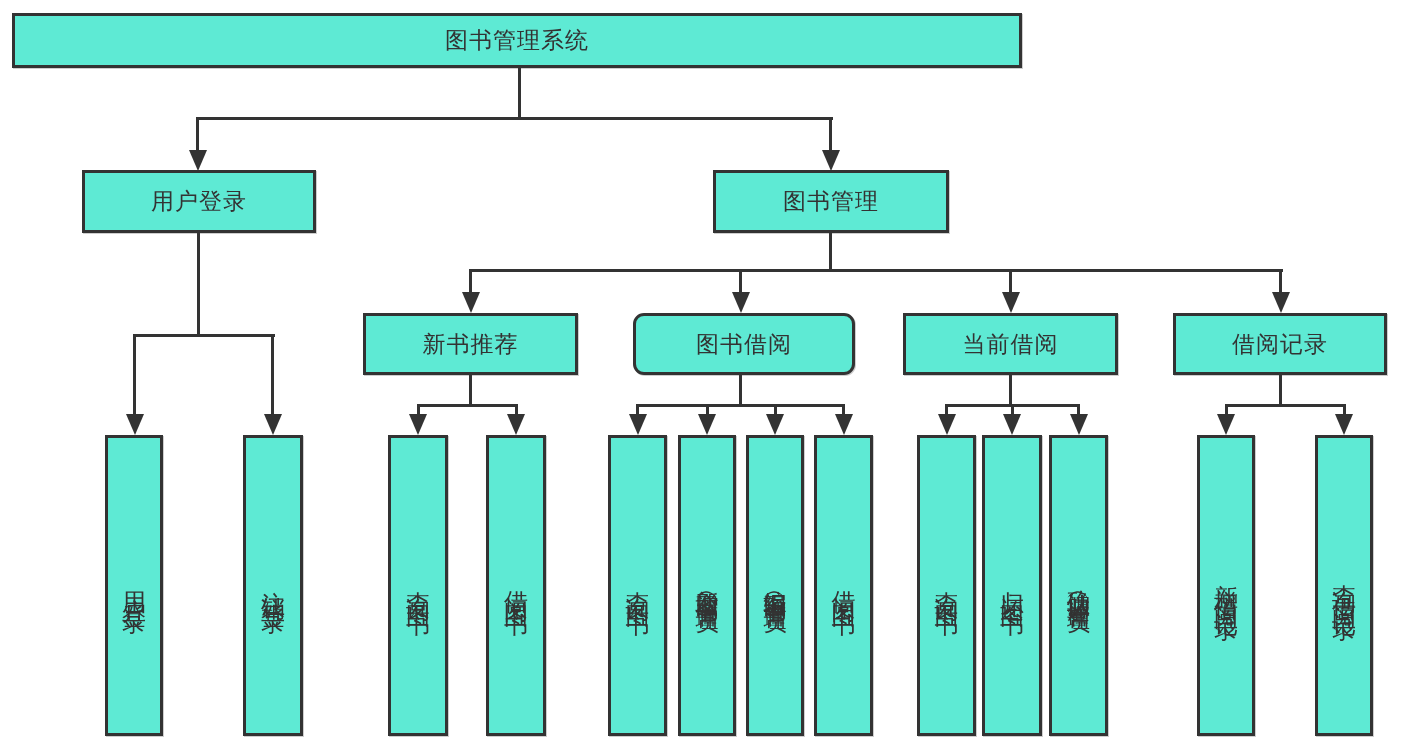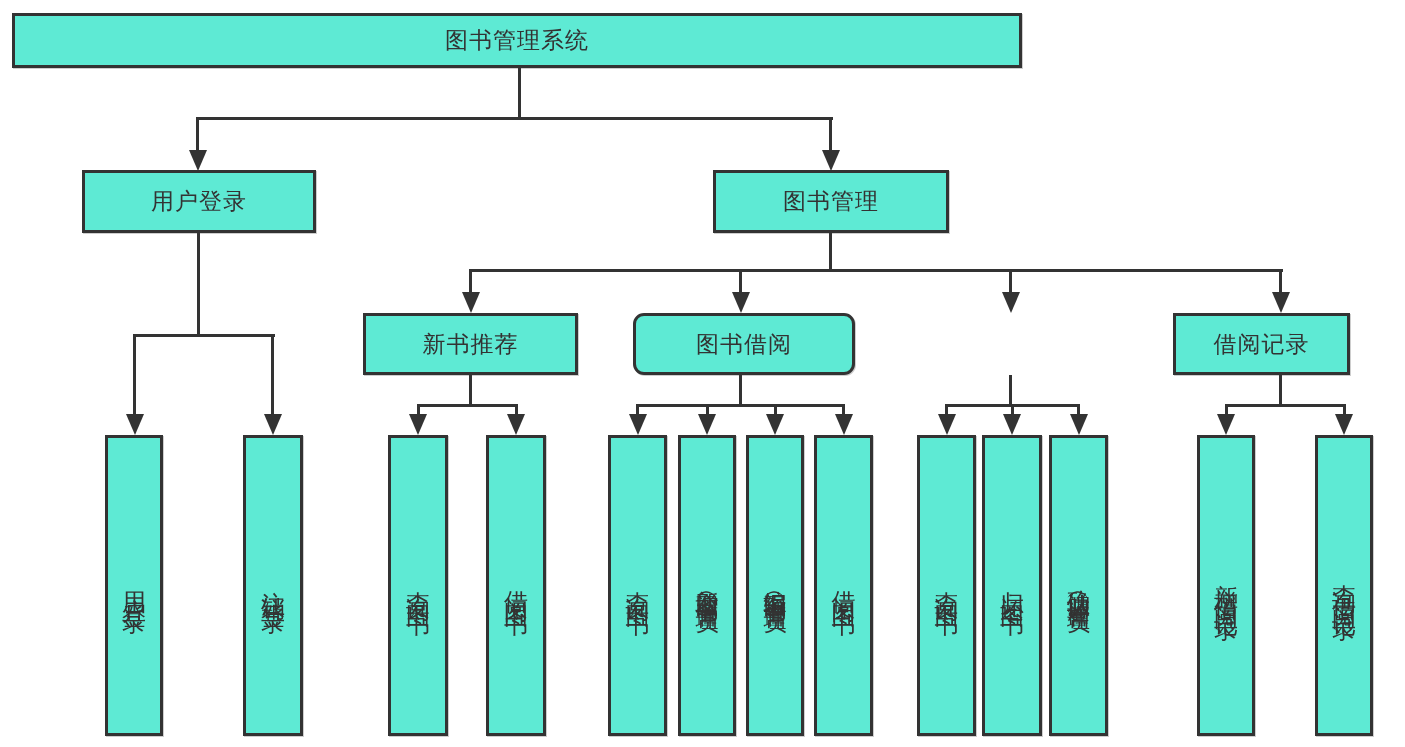--- a/index.html
+++ b/index.html
@@ -110,21 +110,24 @@
   <div class="box" style="left:713px;top:170px;width:236px;height:63px;">
     <span class="hlabel">图书管理</span>
   </div>
 
   <div class="box" style="left:363px;top:313px;width:215px;height:62px;">
     <span class="hlabel">新书推荐</span>
   </div>
   <div class="box" style="left:633px;top:313px;width:222px;height:62px;border-radius:11px;">
     <span class="hlabel">图书借阅</span>
   </div>
-  <div class="box" style="left:1173px;top:313px;width:177px;height:62px;text-align:right;">
+  <div class="box" style="left:903px;top:313px;width:215px;height:62px;">
+    <span class="hlabel">当前借阅</span>
+  </div>
+  <div class="box" style="left:1173px;top:313px;width:214px;height:62px;text-align:right;">
     <span class="hlabel">借阅记录</span>
   </div>
 
   <div class="box" style="left:105px;top:435px;width:58px;height:301px;">
     <span class="vlabel">用户登录</span>
   </div>
   <div class="box" style="left:243px;top:435px;width:60px;height:301px;">
     <span class="vlabel">注销登录</span>
   </div>
 

